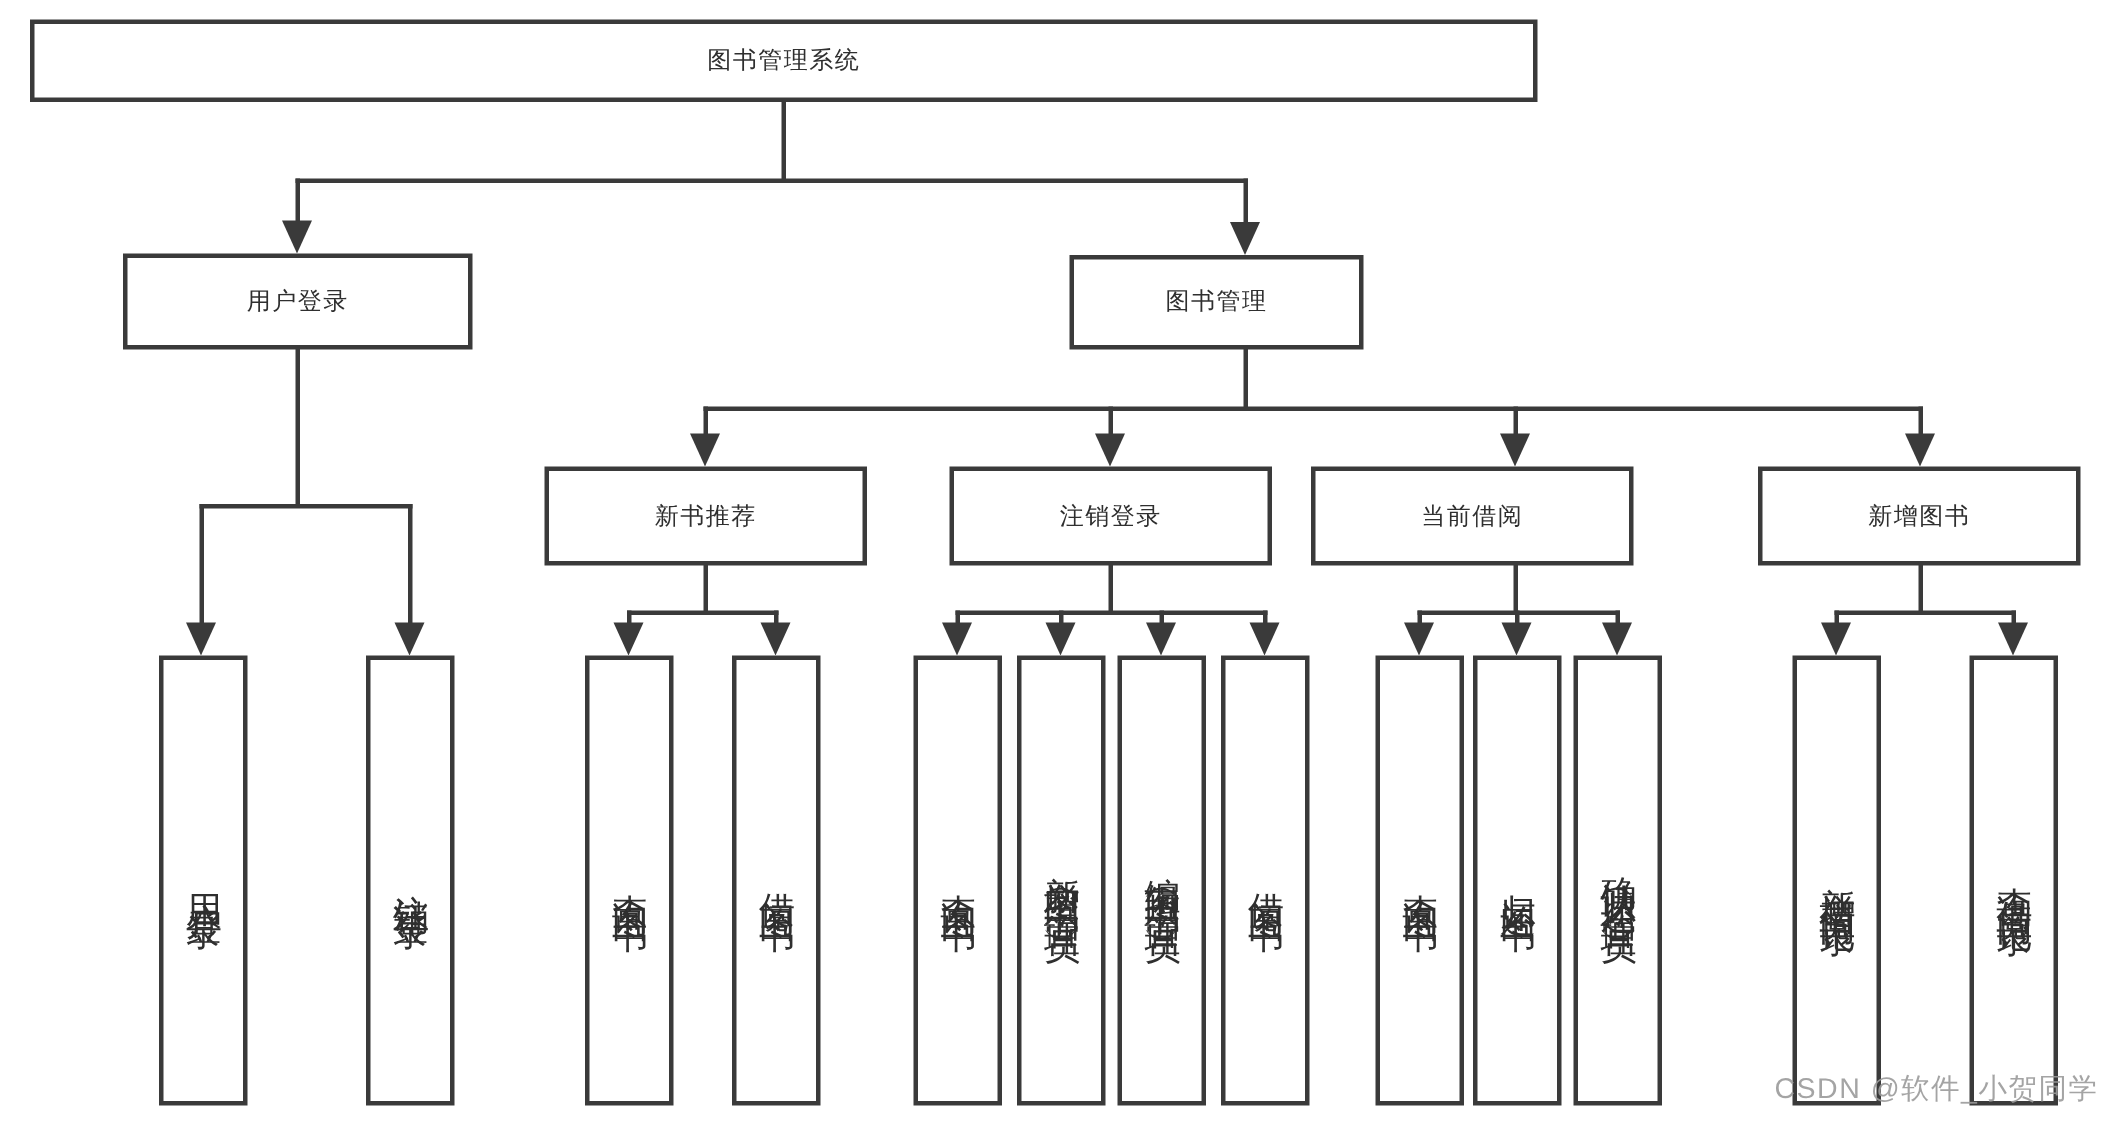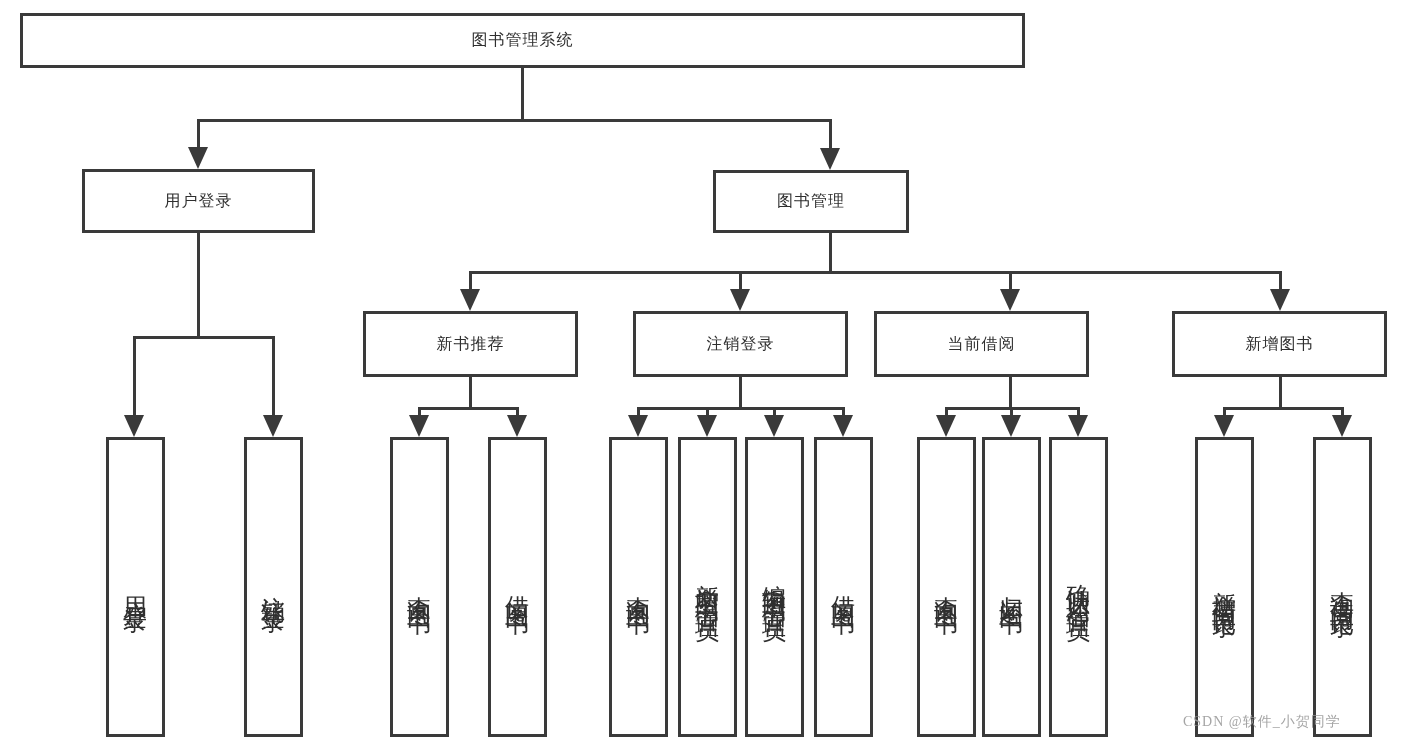--- a/index.html
+++ b/index.html
@@ -32,22 +32,22 @@
   .vline{position:absolute;width:3px;background:var(--line);}
   .hline{position:absolute;height:3px;background:var(--line);}
   .ahead{
     position:absolute;width:0;height:0;
     border-left:10px solid transparent;border-right:10px solid transparent;
     border-top:22px solid var(--line);
     transform:translateX(-50%);
   }
   .watermark{
     position:absolute;left:1183px;top:713px;
-    font-size:14px;color:var(--watermark);letter-spacing:1px;
-    white-space:nowrap;z-index:5;opacity:.9;font-family:Liberation Serif, serif;
+    font-size:19px;color:var(--watermark);letter-spacing:1px;
+    white-space:nowrap;z-index:5;opacity:.9;
   }
 </style>
 </head>
 <body>
 
 <div class="canvas">
 
   <div class="hbox" style="left:20px;top:13px;width:1005px;height:55px">
     <span>图书管理系统</span>
   </div>

